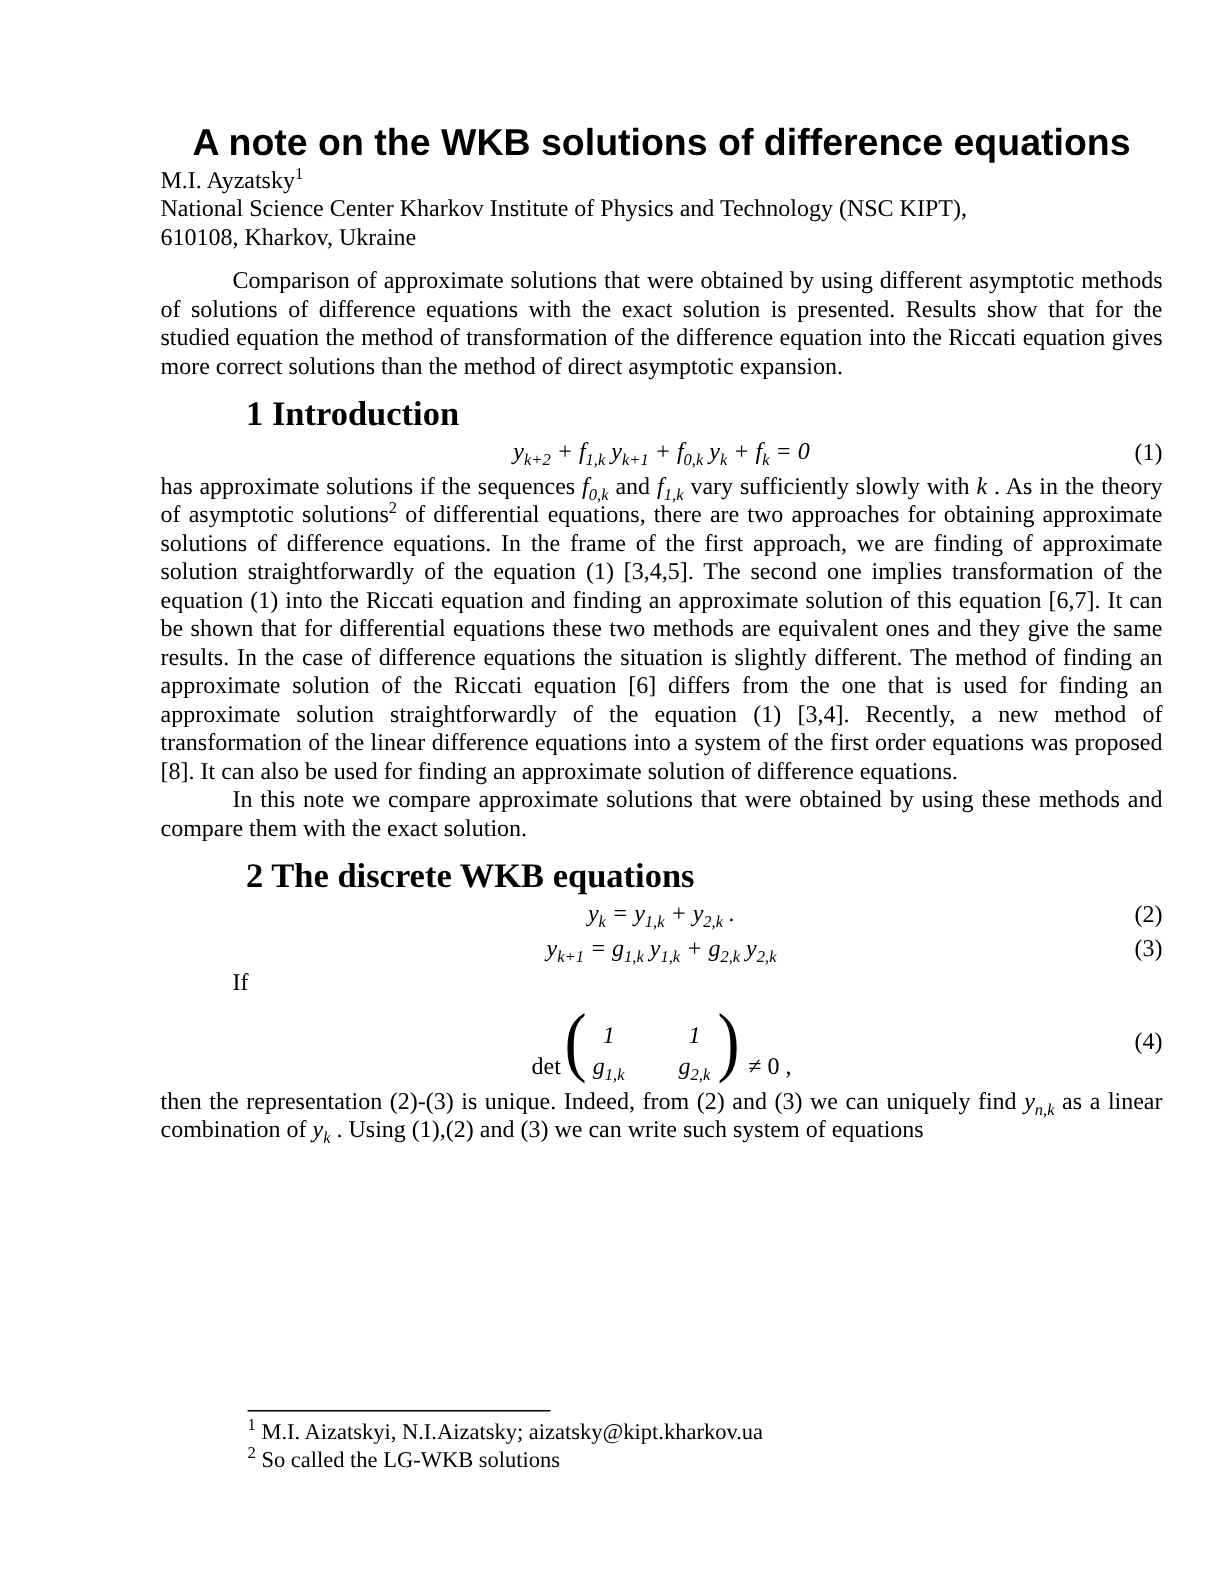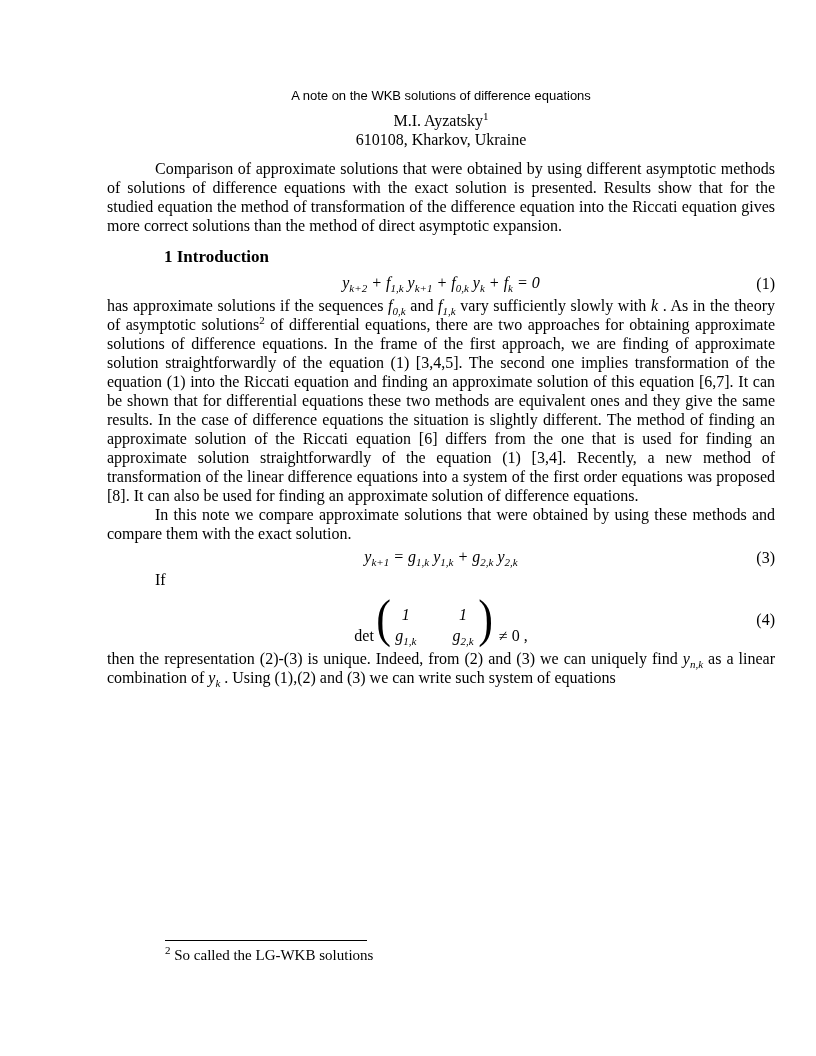--- a/index.html
+++ b/index.html
@@ -4,26 +4,26 @@
 <style>
   html,body{margin:0;padding:0;background:#ffffff;}
   body{
     width:816px;height:1056px;position:relative;overflow:hidden;
     color:#000;font-family:"Liberation Serif",serif;font-size:16px;line-height:19px;
   }
   .content{
     position:absolute;left:107px;top:84px;width:668px;text-align:justify;
   }
   .title{
-    font-family:"Liberation Sans",sans-serif;font-weight:normal;font-size:13px;
+    font-family:"Liberation Sans",sans-serif;font-weight:bold;font-size:25px;
     line-height:23px;text-align:center;margin:0 0 4px 0;
   }
-  .center{text-align:center;}
+  .center{}
   h2{
-    font-family:"Liberation Serif",serif;font-size:17px;line-height:20px;font-weight:bold;
+    font-family:"Liberation Serif",serif;font-size:23px;line-height:20px;font-weight:bold;
     margin:12px 0 6px 0;padding-left:57px;text-align:left;
   }
   p{margin:0;}
   .indent{text-indent:48px;}
   .abstract{margin-top:10px;}
   .m, .m i, i{font-style:italic;}
   sub{font-size:11px;line-height:0;vertical-align:-4px;}
   sup{font-size:11px;line-height:0;vertical-align:6px;}
   .eqrow{position:relative;text-align:center;margin:4px 0;}
   .eqnum{
@@ -52,38 +52,44 @@
 </head>
 <body>
 
 <div class="page">
   <div class="content">
 
     <h1 class="title">A note on the WKB solutions of difference equations</h1>
 
     <div class="center"><span>M.I. Ayzatsky</span><sup>1</sup></div>
 
+    <div class="center">National Science Center Kharkov Institute of Physics and Technology (NSC KIPT),</div>
     <div class="center">610108, Kharkov, Ukraine</div>
 
     <p class="indent abstract">Comparison of approximate solutions that were obtained by using different asymptotic methods of solutions of difference equations  with the exact solution is presented. Results show that for the studied equation the method of transformation of the difference equation into the Riccati equation gives more correct solutions than the method of direct asymptotic expansion.</p>
 
     <h2>1 Introduction</h2>
 
 
     <div class="eqrow">
       <span class="m"><i>y</i><sub><i>k</i>+2</sub> + <i>f</i><sub>1,<i>k</i></sub> <i>y</i><sub><i>k</i>+1</sub> + <i>f</i><sub>0,<i>k</i></sub> <i>y</i><sub><i>k</i></sub> + <i>f</i><sub><i>k</i></sub> = 0</span>
       <span class="eqnum">(1)</span>
     </div>
 
     <p>has approximate solutions if the sequences <span class="m"><i>f</i><sub>0,<i>k</i></sub></span> and <span class="m"><i>f</i><sub>1,<i>k</i></sub></span> vary sufficiently slowly with <span class="m"><i>k</i></span> . As in the theory of asymptotic solutions<sup>2</sup> of differential equations, there are two approaches for obtaining approximate solutions of difference equations. In the frame of the first approach, we are finding of approximate solution straightforwardly of the equation (1) [3,4,5]. The second one implies transformation of the equation (1) into the Riccati equation and finding an approximate solution of this equation [6,7]. It can be shown that for differential equations these two methods are equivalent ones and they give the same results. In the case of difference equations the situation is slightly different. The method of finding an approximate solution of the Riccati equation [6] differs from the one that is used for finding an approximate solution straightforwardly of the equation (1) [3,4]. Recently, a new method of transformation of the linear difference equations into a system of the first order equations was proposed [8]. It can also be used for finding an approximate solution of difference equations.</p>
 
     <p class="indent">In this note we compare approximate solutions that were obtained by using these methods and compare them with the exact solution.</p>
 
+    <h2>2 The discrete WKB equations</h2>
 
 
+    <div class="eqrow">
+      <span class="m"><i>y</i><sub><i>k</i></sub> = <i>y</i><sub>1,<i>k</i></sub> + <i>y</i><sub>2,<i>k</i></sub> .</span>
+      <span class="eqnum">(2)</span>
+    </div>
 
 
     <div class="eqrow">
       <span class="m"><i>y</i><sub><i>k</i>+1</sub> = <i>g</i><sub>1,<i>k</i></sub> <i>y</i><sub>1,<i>k</i></sub> + <i>g</i><sub>2,<i>k</i></sub> <i>y</i><sub>2,<i>k</i></sub></span>
       <span class="eqnum">(3)</span>
     </div>
 
 
     <p class="indent">If</p>
 
@@ -102,15 +108,16 @@
       </span>
       <span class="eqnum">(4)</span>
     </div>
 
     <p>then the representation (2)-(3) is unique. Indeed, from (2) and (3) we can uniquely find <span class="m"><i>y</i><sub><i>n</i>,<i>k</i></sub></span> as a linear combination of <span class="m"><i>y</i><sub><i>k</i></sub></span> . Using (1),(2) and (3) we can write such system of equations</p>
 
   </div>
 
   <div class="footnotes">
     <div class="fn-rule"></div>
+    <div class="fn"><sup>1</sup> <span>M.I. Aizatskyi, N.I.Aizatsky; aizatsky@kipt.kharkov.ua</span></div>
     <div class="fn"><sup>2</sup> <span>So called the LG-WKB solutions</span></div>
   </div>
 </div>
 
 </body></html>

